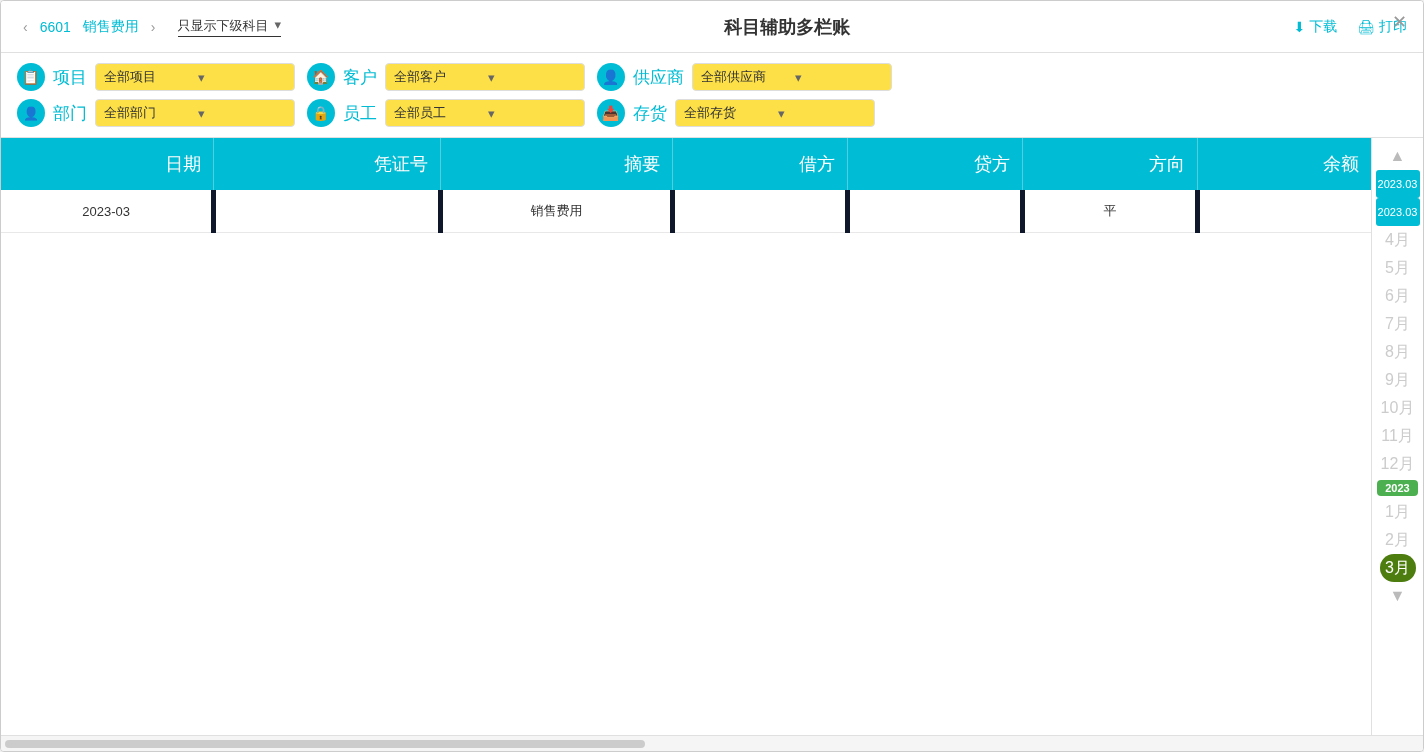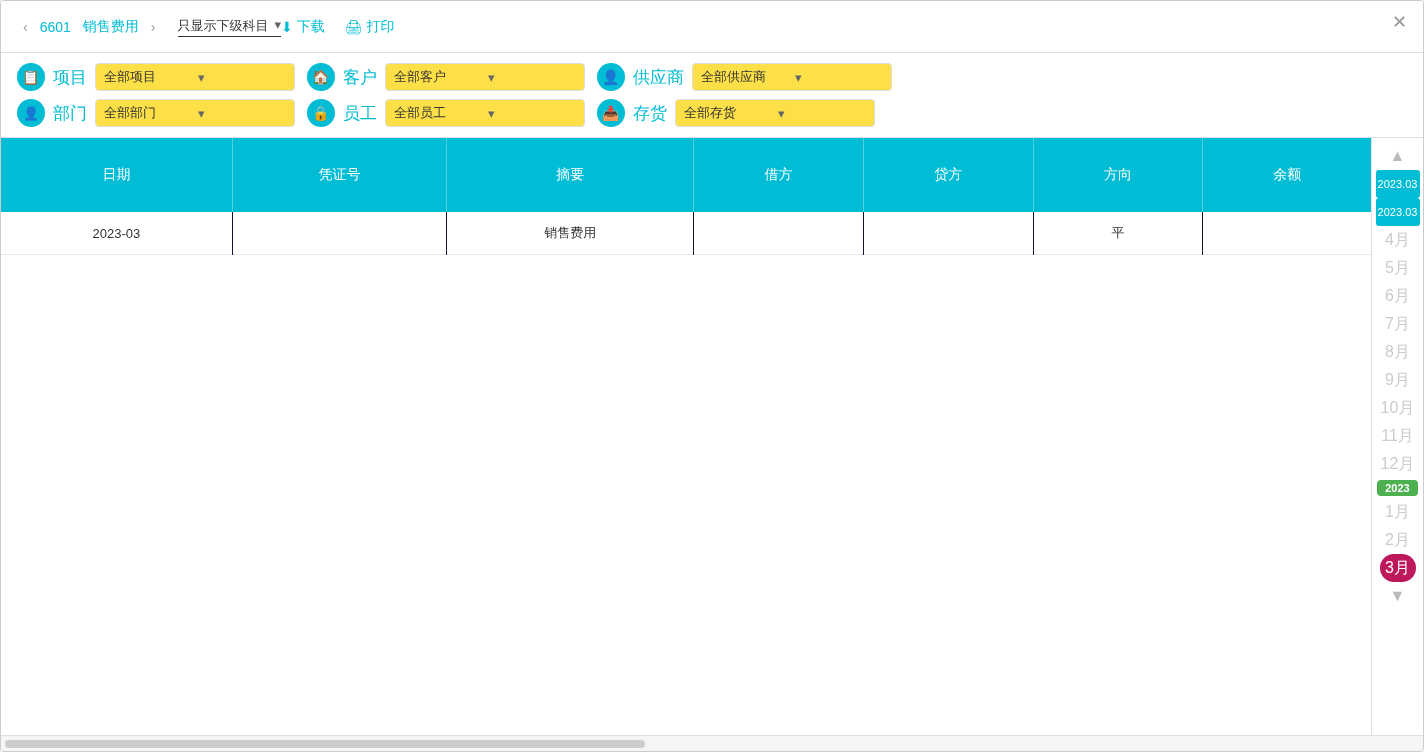--- a/index.html
+++ b/index.html
@@ -161,38 +161,38 @@
     .data-table {
       width: 100%;
       border-collapse: collapse;
       min-width: 900px;
     }
     .data-table thead tr {
       background: #00bcd4;
       color: #fff;
     }
     .data-table thead th {
-      padding: 28px 12px;
-      text-align: center;
+      padding: 14px 12px;
+      text-align: right;
       font-weight: 500;
-      font-size: 14px;
+      font-size: 18px;
       border-right: 1px solid rgba(255,255,255,0.3);
     }
     .data-table thead th:last-child {
       border-right: none;
     }
     .data-table tbody tr {
       border-bottom: 1px solid #e8e8e8;
     }
     .data-table tbody td {
       padding: 12px 12px;
       text-align: center;
       color: #333;
       font-size: 13px;
-      border-right: 1px solid #0f172a;
+      border-right: 5px solid #0f172a;
     }
     .data-table tbody td:last-child {
       border-right: none;
     }
     
     .right-sidebar {
       width: 52px;
       background: #fff;
       border-left: 1px solid #e0e0e0;
       display: flex;
@@ -217,21 +217,21 @@
       height: 28px;
       display: flex;
       align-items: center;
       justify-content: center;
       cursor: pointer;
       color: #ccc;
       font-size: 16px;
       border-radius: 3px;
     }
     .month-item.active {
-      background: #be185d;
+      background: #4d7c0f;
       color: #fff;
       border-radius: 14px;
       width: 36px;
       height: 28px;
     }
     .year-badge {
       background: #4caf50;
       color: #fff;
       border-radius: 4px;
       padding: 2px 8px;
@@ -262,20 +262,21 @@
 
   <div class="top-bar">
     <button class="nav-arrow">‹</button>
     <span class="account-code">6601</span>
     <span class="account-code">销售费用</span>
     <button class="nav-arrow">›</button>
     <div class="show-sub">
       <span>只显示下级科目</span>
       <span class="chevron">▾</span>
     </div>
+    <div class="page-title">科目辅助多栏账</div>
     <div class="top-actions">
       <button class="action-btn">
         <span>⬇</span>
         <span>下载</span>
       </button>
       <button class="action-btn">
         <span>🖨</span>
         <span>打印</span>
       </button>
     </div>

